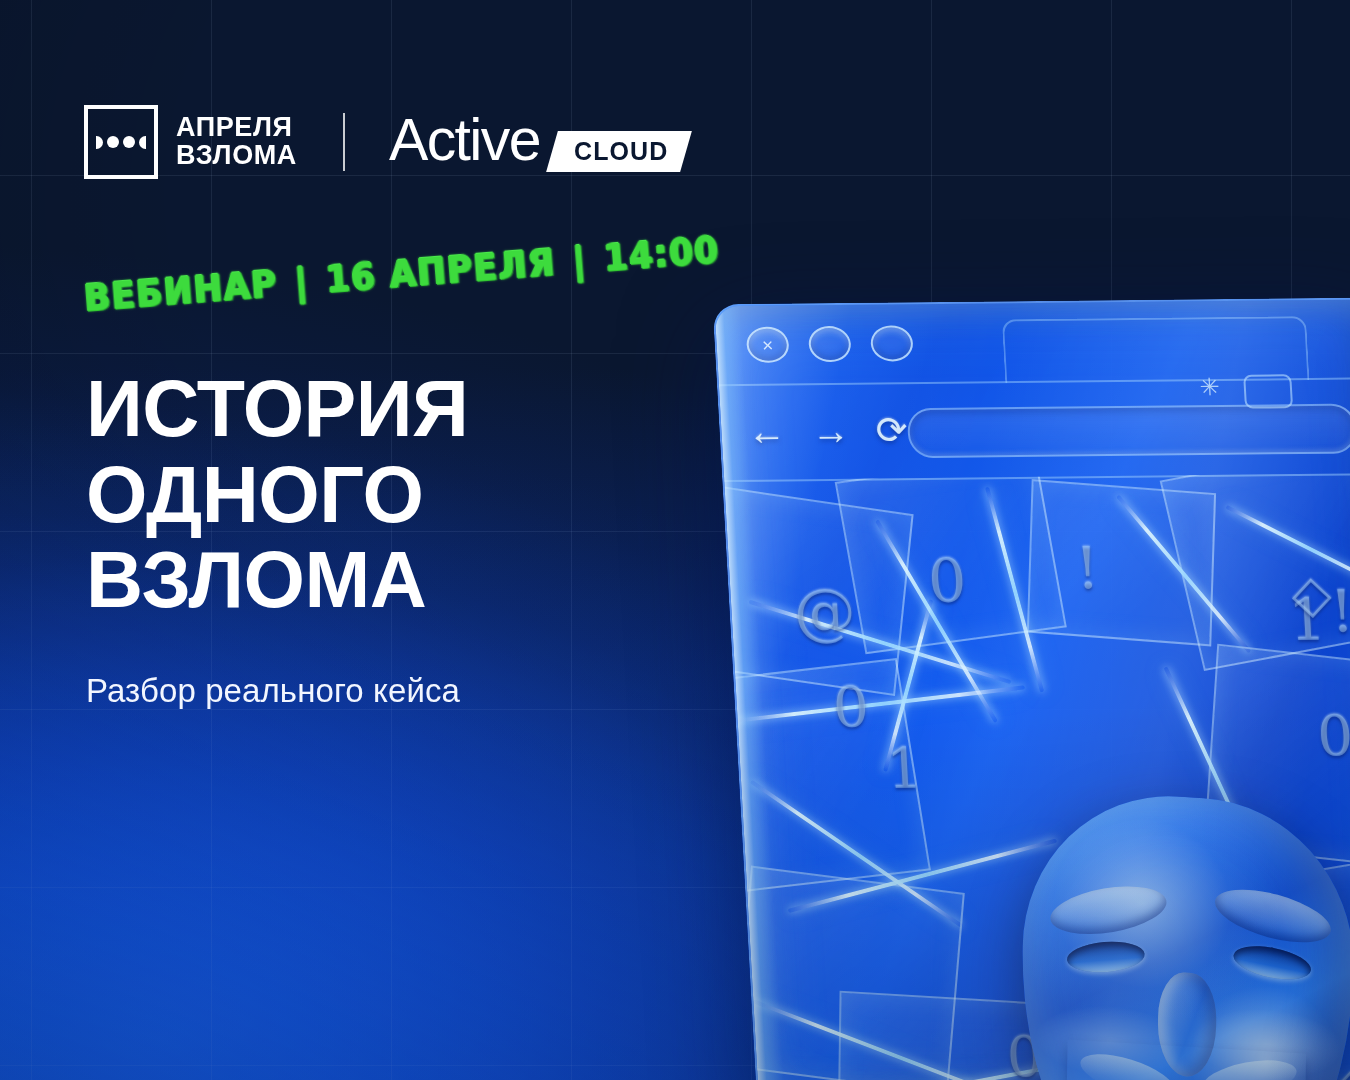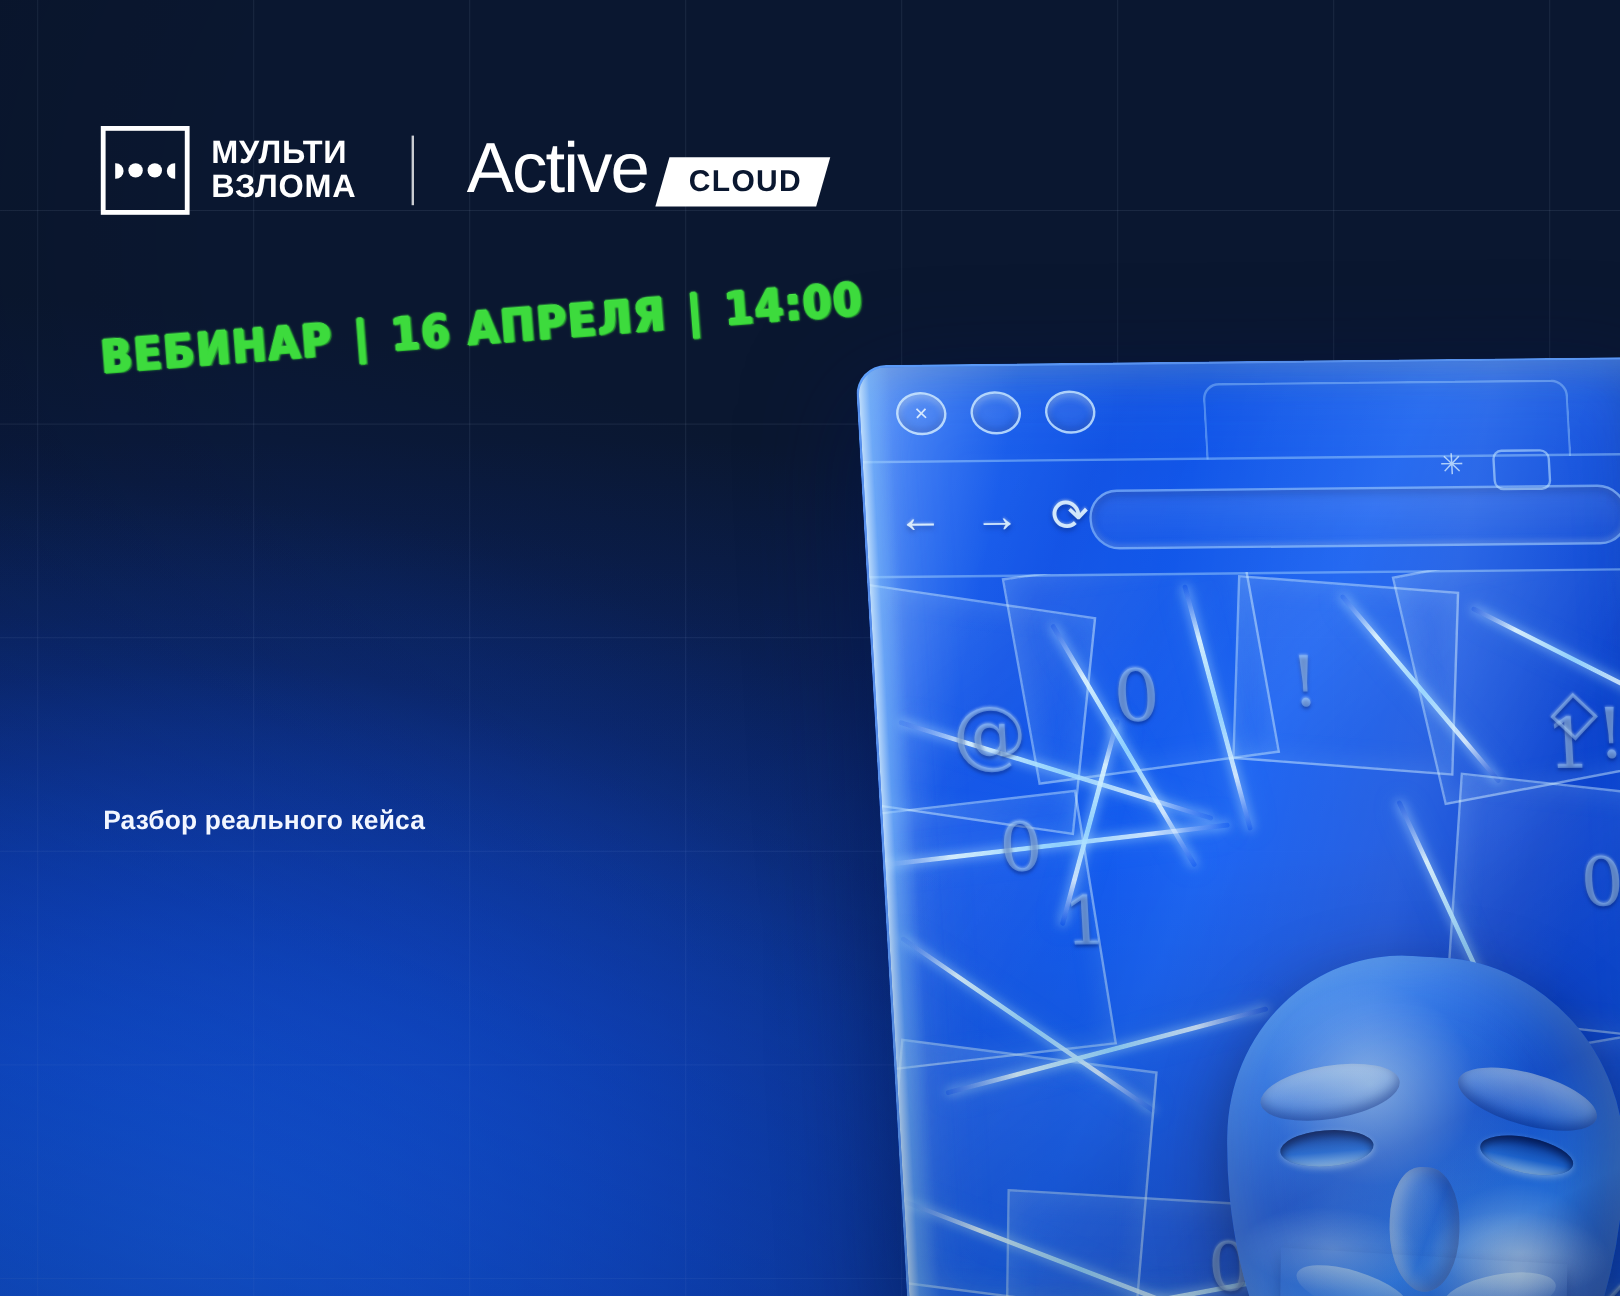--- a/index.html
+++ b/index.html
@@ -166,23 +166,23 @@
     text-transform: uppercase;
   }
   .headline div { white-space: nowrap; }
 
   
   .subtitle {
     position: absolute;
     left: 86px;
     top: 668px;
     color: #f2f6ff;
-    font-size: 22px;
+    font-size: 33px;
     line-height: 1.42;
-    font-weight: 700;
+    font-weight: 400;
     letter-spacing: 0.1px;
   }
   .subtitle div { white-space: nowrap; }
 
   
   .art {
     position: absolute;
     left: 690px;
     top: 262px;
     width: 700px;
@@ -483,21 +483,21 @@
   <div class="logo-bar">
 
     <div class="mf-lockup">
       <div class="mf-mark">
         <span class="mf-dot half-l"></span>
         <span class="mf-dot"></span>
         <span class="mf-dot"></span>
         <span class="mf-dot half-r"></span>
       </div>
       <div class="mf-word">
-        <div>МУЛЬТИ</div>
+        <div>АПРЕЛЯ</div>
         <div>ВЗЛОМА</div>
       </div>
     </div>
 
     <div class="divider"></div>
 
     <div class="ac-lockup">
       <span class="ac-word">Active</span>
       <span class="ac-tag">
         <span>CLOUD</span>
@@ -507,18 +507,23 @@
   </div>
 
   <div class="date-stamp">
     <span>ВЕБИНАР</span>
     <span class="sep">|</span>
     <span>16 АПРЕЛЯ</span>
     <span class="sep">|</span>
     <span>14:00</span>
   </div>
 
+  <div class="headline">
+    <div>ИСТОРИЯ</div>
+    <div>ОДНОГО</div>
+    <div>ВЗЛОМА</div>
+  </div>
 
   <div class="subtitle">
     <div>Разбор реального кейса</div>
   </div>
 
 </div>
 
 </body></html>

